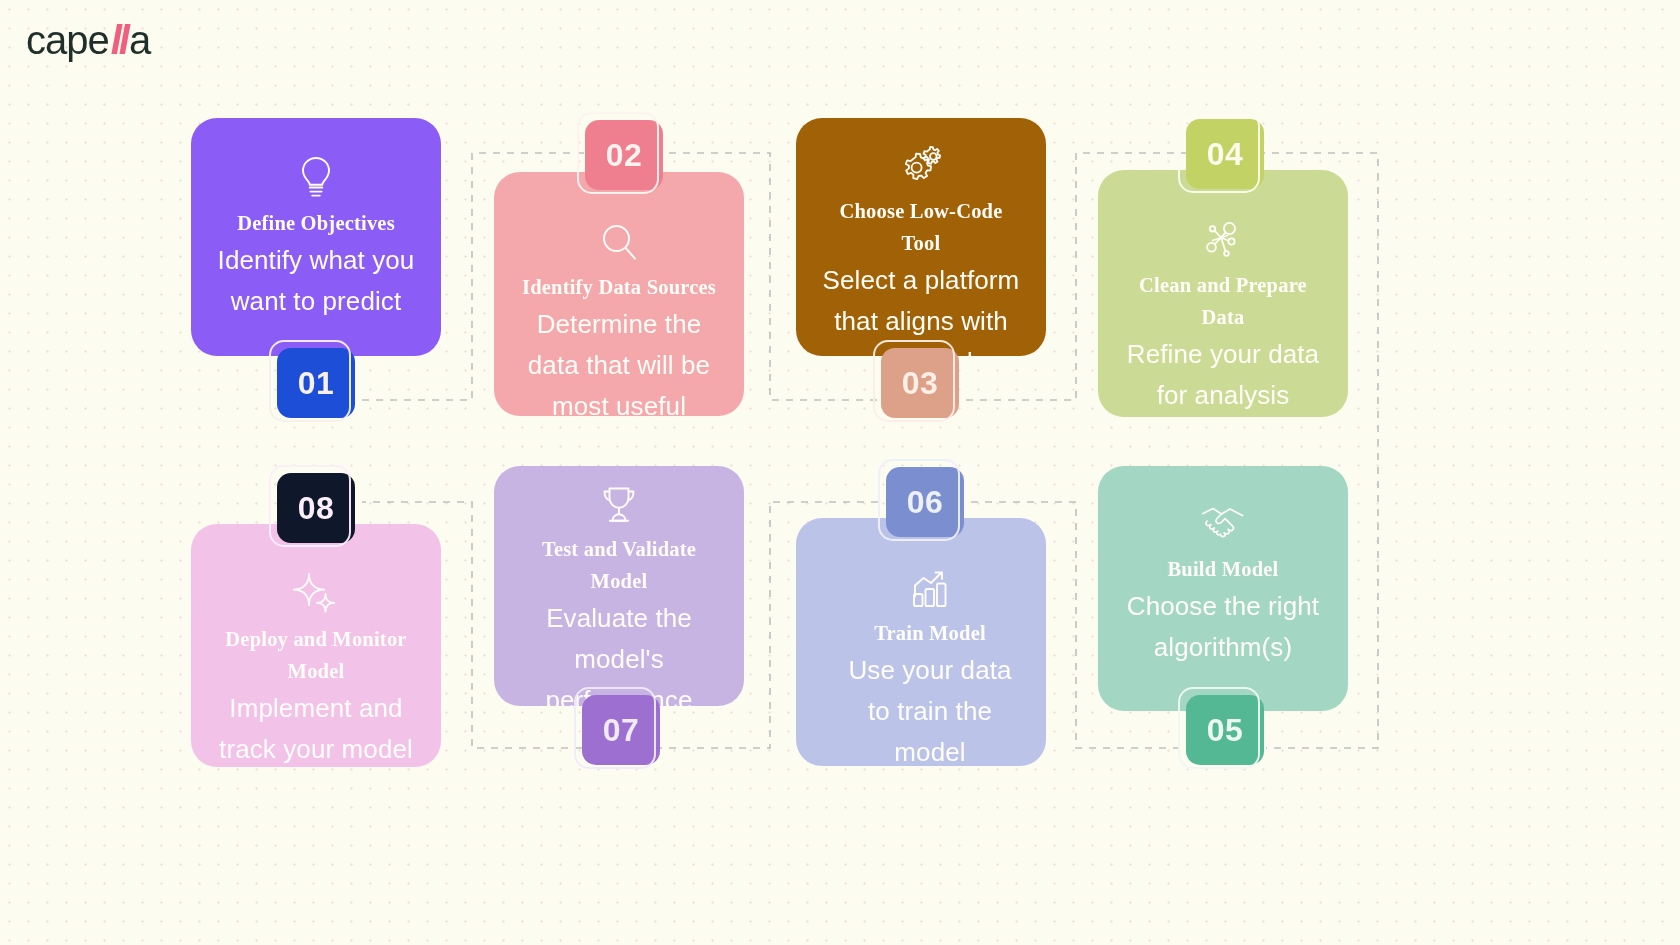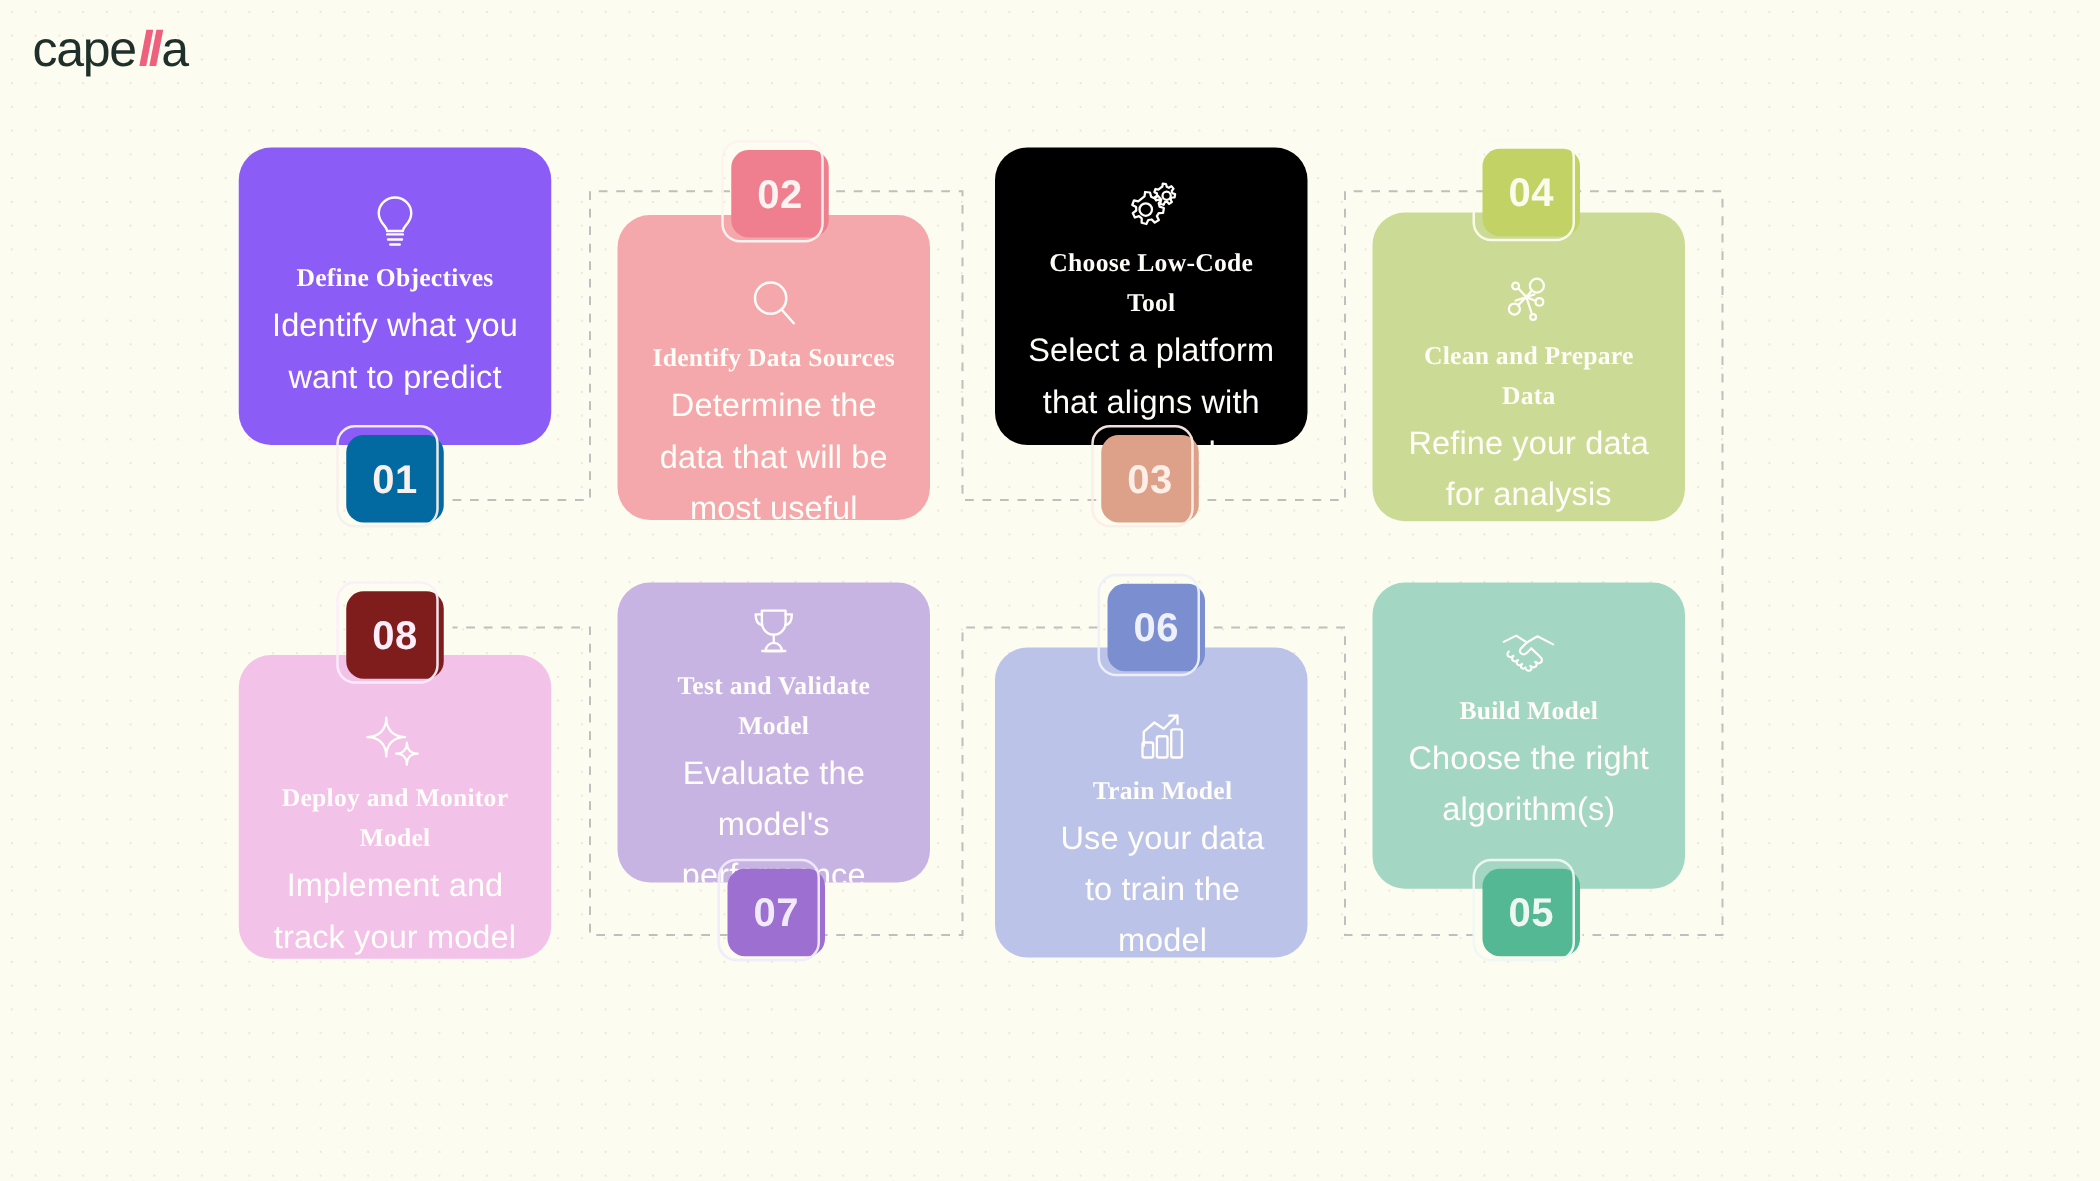--- a/index.html
+++ b/index.html
@@ -86,35 +86,35 @@
     width: 78px; height: 78px;
     border-radius: 15px;
     border: 2.5px solid currentColor;
     opacity: 0.95;
     z-index: -1;
   }
 
   
   .c1 { background: #8b5cf6; }
   .c2 { background: #f5a8ab; }
-  .c3 { background: #000000; }
+  .c3 { background: #a16207; }
   .c4 { background: #cbdb96; }
   .c5 { background: #a4d6c4; }
   .c6 { background: #bcc3e8; padding-left: 40px; }
   .c7 { background: #c8b4e3; }
   .c8 { background: #f2c2e8; }
 
-  .b1 { background: #0369a1; }
+  .b1 { background: #1d4ed8; }
   .b2 { background: #ef7f8e; }
   .b3 { background: #dda189; }
   .b4 { background: #c2d264; }
   .b5 { background: #54b894; }
   .b6 { background: #7b8fd0; }
   .b7 { background: #9c6fd0; }
-  .b8 { background: #7f1d1d; align-items: center; }
+  .b8 { background: #0f172a; align-items: center; }
 </style>
 </head>
 <body>
 
 <div class="logo">
   <span class="lo-a">cape</span>
     <span class="lo-b">ll</span>
     <span class="lo-a">a</span>
 </div>
 

